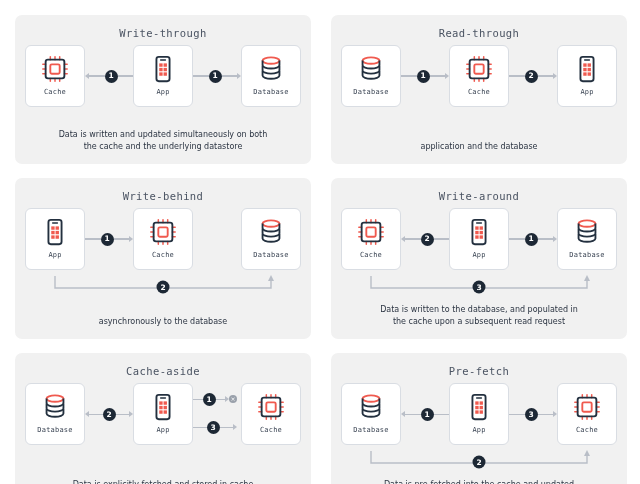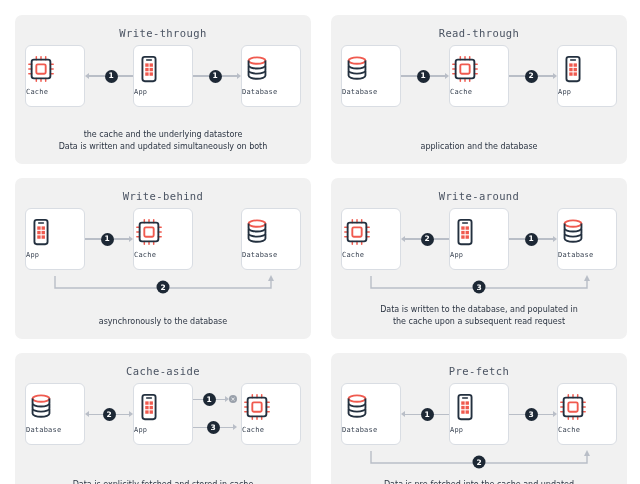--- a/index.html
+++ b/index.html
@@ -46,21 +46,21 @@
     height:84px;
     margin-top:4px;
   }
   .node{
     position:absolute;
     background:#ffffff;
     border:1px solid #d9dde3;
     border-radius:6px;
     width:60px;height:62px;
     display:flex;flex-direction:column;
-    justify-content:flex-start;
+    align-items:center;justify-content:flex-start;
     box-sizing:border-box;
     padding-top:7px;
   }
   .node.wide{width:82px;}
   .node-label{
     font-family:"DejaVu Sans Mono","Liberation Mono",monospace;
     font-size:7px;
     color:#3a4453;
     margin-top:3px;
     white-space:nowrap;
@@ -181,22 +181,22 @@
         <svg class="node-icon" viewBox="0 0 32 32">
           <ellipse cx="16" cy="7" rx="9" ry="3.4" fill="none" stroke="#f05a4f" stroke-width="2"></ellipse>
           <path d="M7 7 v5 c0 1.9 4 3.4 9 3.4 s9 -1.5 9 -3.4 v-5" fill="none" stroke="#23303f" stroke-width="2"></path>
           <path d="M7 12.5 v5 c0 1.9 4 3.4 9 3.4 s9 -1.5 9 -3.4 v-5" fill="none" stroke="#23303f" stroke-width="2"></path>
           <path d="M7 18 v5 c0 1.9 4 3.4 9 3.4 s9 -1.5 9 -3.4 v-5" fill="none" stroke="#23303f" stroke-width="2"></path>
         </svg>
         <div class="node-label">Database</div>
       </div>
     </div>
     <div class="caption">
+      <span>Data is written and updated simultaneously on both</span>
       <span>the cache and the underlying datastore</span>
-      <span>Data is written and updated simultaneously on both</span>
     </div>
   </div>
 
   <div class="panel">
     <div class="panel-title">Read-through</div>
     <div class="stage">
       <div class="node" style="left:0px;top:0px;">
         <svg class="node-icon" viewBox="0 0 32 32">
           <ellipse cx="16" cy="7" rx="9" ry="3.4" fill="none" stroke="#f05a4f" stroke-width="2"></ellipse>
           <path d="M7 7 v5 c0 1.9 4 3.4 9 3.4 s9 -1.5 9 -3.4 v-5" fill="none" stroke="#23303f" stroke-width="2"></path>

